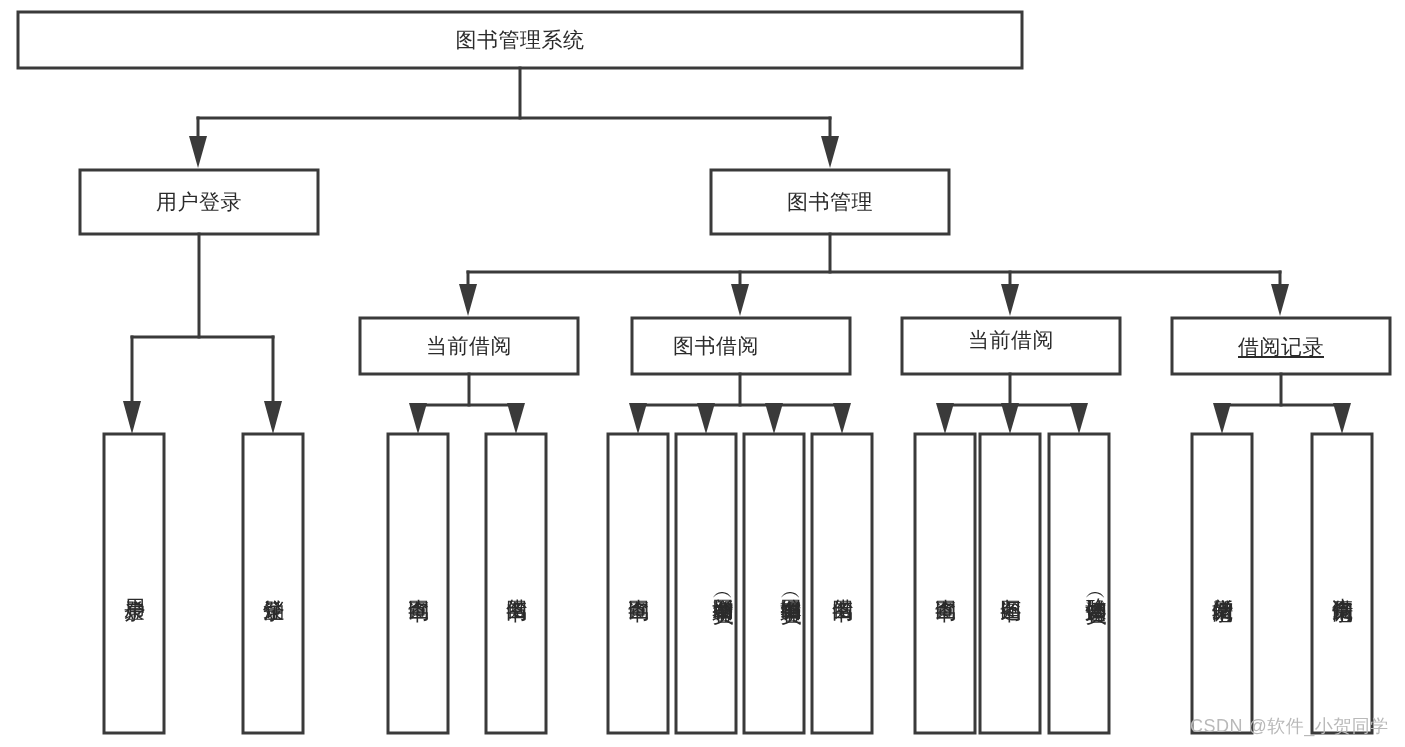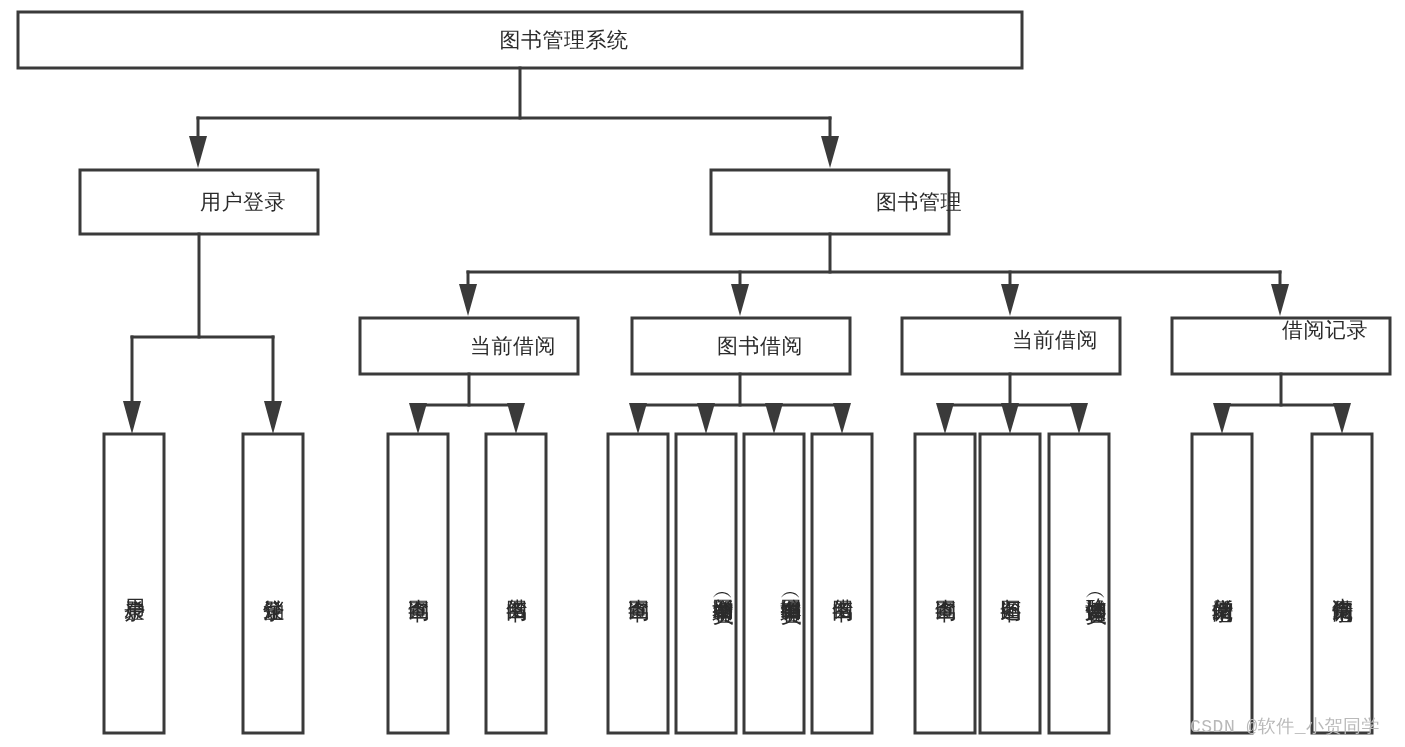--- a/index.html
+++ b/index.html
@@ -47,21 +47,20 @@
     align-items: center;
     justify-content: center;
     text-align: center;
     color: #2b2b2b;
     font-size: 21px;
     line-height: 1.15;
     letter-spacing: 0.5px;
     font-family: "DejaVu Sans", "Liberation Sans", sans-serif;
     pointer-events: none;
     white-space: nowrap;
-    margin-left: 44px;
   }
   .v-label {
     position: absolute;
     writing-mode: vertical-rl;
     text-orientation: upright;
     color: #2b2b2b;
     font-size: 21px;
     line-height: 1.32;
     letter-spacing: 1px;
     font-family: "DejaVu Sans", "Liberation Sans", sans-serif;
@@ -72,21 +71,21 @@
     text-align: center;
   }
   .v-label.center {
     align-items: center;
   }
   .watermark {
     position: absolute;
     color: #b9b9b9;
     font-size: 18px;
     letter-spacing: 0.5px;
-    font-family: Liberation Mono, monospace;
+    font-family: Liberation Sans, sans-serif;
     white-space: nowrap;
     pointer-events: none;
   }
 </style>
 </head>
 <body>
 
 <div id="diagram-root">
 
   <svg class="flow" viewBox="0 0 1405 747">
@@ -169,26 +168,26 @@
     <rect class="box-rect" x="1049" y="434" width="60" height="299"></rect>
 
     <rect class="box-rect" x="1192" y="434" width="60" height="299"></rect>
     <rect class="box-rect" x="1312" y="434" width="60" height="299"></rect>
 
   </svg>
 
   <div class="h-label" style="left:18px; top:12px; width:1004px; height:56px;">图书管理系统</div>
 
   <div class="h-label" style="left:80px; top:170px; width:238px; height:64px;">用户登录</div>
-  <div class="h-label" style="left:711px; top:170px; width:238px; height:64px;padding-left:45px;">图书管理</div>
+  <div class="h-label" style="left:711px; top:170px; width:238px; height:64px;">图书管理</div>
 
   <div class="h-label" style="left:360px; top:318px; width:218px; height:56px;">当前借阅</div>
   <div class="h-label" style="left:603px; top:318px; width:226px; height:56px;">图书借阅</div>
   <div class="h-label" style="left:902px; top:318px; width:218px; height:44px;">当前借阅</div>
-  <div class="h-label" style="left:1172px; top:302px; width:218px; height:56px;">借阅记录</div>
+  <div class="h-label" style="left:1172px; top:319px; width:218px; height:56px;text-decoration:underline;">借阅记录</div>
 
   <div class="v-label center" style="left:104px; top:434px; width:60px; height:299px;">用户登录</div>
   <div class="v-label center" style="left:243px; top:434px; width:60px; height:299px;">注销登录</div>
 
   <div class="v-label center" style="left:388px; top:434px; width:60px; height:299px;">查询图书</div>
   <div class="v-label center" style="left:486px; top:434px; width:60px; height:299px;">借阅图书</div>
 
   <div class="v-label center" style="left:608px; top:434px; width:60px; height:299px;">查询图书</div>
   <div class="v-label" style="left:676px; top:440px; width:60px; height:290px;">新增图书（管理员）</div>
   <div class="v-label" style="left:744px; top:440px; width:60px; height:290px;">编辑图书（管理员）</div>

